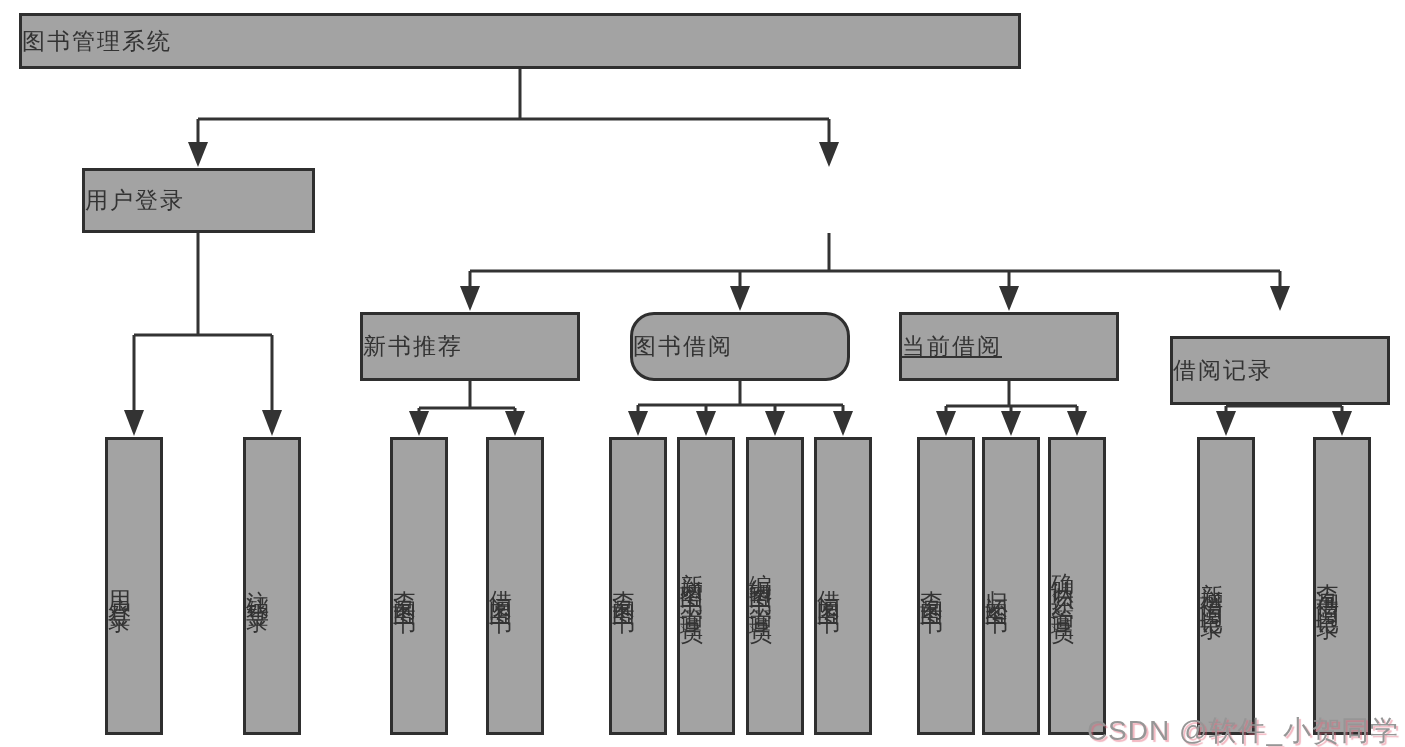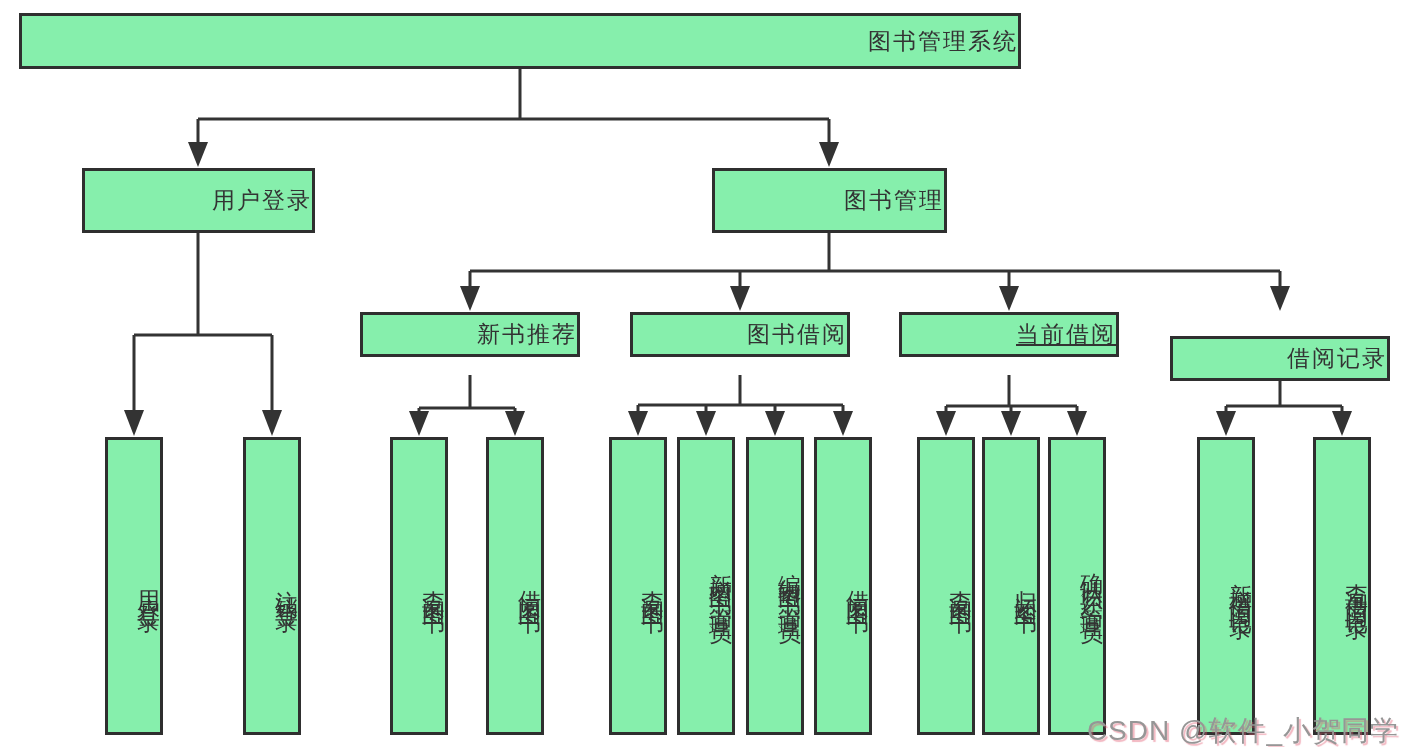--- a/index.html
+++ b/index.html
@@ -19,45 +19,45 @@
     position: absolute;
     left: 0; top: 0;
     width: 1405px;
     height: 747px;
     pointer-events: none;
   }
   .node {
     position: absolute;
     box-sizing: border-box;
     border: 3px solid #2f2f2f;
-    background: #86efac;
+    background: #a3a3a3;
     display: flex;
     align-items: center;
-    justify-content: flex-end;
+    justify-content: flex-start;
     color: #333333;
     font-size: 23px;
     letter-spacing: 2px;
     white-space: nowrap;
   }
   .node.root   { left: 19px;  top: 13px;  width: 1002px; height: 56px; }
   .node.lvl2   { top: 168px; height: 65px; }
-  .node.lvl3   { top: 312px; width: 220px; height: 45px; }
+  .node.lvl3   { top: 312px; width: 220px; height: 69px; }
   .node.leaf   { top: 437px; width: 58px;  height: 298px; }
   .leaf .vlabel {
     writing-mode: vertical-rl;
     text-orientation: mixed;
     letter-spacing: 7px;
     line-height: 1;
     font-size: 23px;
     color: #333333;
   }
   #n-user-login      { left: 82px;  width: 233px; }
   #n-book-management { left: 712px; width: 235px; }
   #n-new-book        { left: 360px; }
-  #n-book-borrow     { left: 630px; }
+  #n-book-borrow     { left: 630px; border-radius: 24px; }
   #n-current-borrow  { left: 899px; text-decoration: underline; }
   #n-borrow-records  { left: 1170px; margin-top: 24px; }
   #lf-u1 { left: 105px; }
   #lf-u2 { left: 243px; }
   #lf-n1 { left: 390px; }
   #lf-n2 { left: 486px; }
   #lf-b1 { left: 609px; }
   #lf-b2 { left: 677px; }
   #lf-b3 { left: 746px; }
   #lf-b4 { left: 814px; }
@@ -138,23 +138,20 @@
     </g>
   </svg>
 
   <div class="node root">
     <span>图书管理系统</span>
   </div>
 
   <div class="node lvl2" id="n-user-login">
     <span>用户登录</span>
   </div>
-  <div class="node lvl2" id="n-book-management">
-    <span>图书管理</span>
-  </div>
 
   <div class="node lvl3" id="n-new-book">
     <span>新书推荐</span>
   </div>
   <div class="node lvl3" id="n-book-borrow">
     <span>图书借阅</span>
   </div>
   <div class="node lvl3" id="n-current-borrow">
     <span>当前借阅</span>
   </div>

